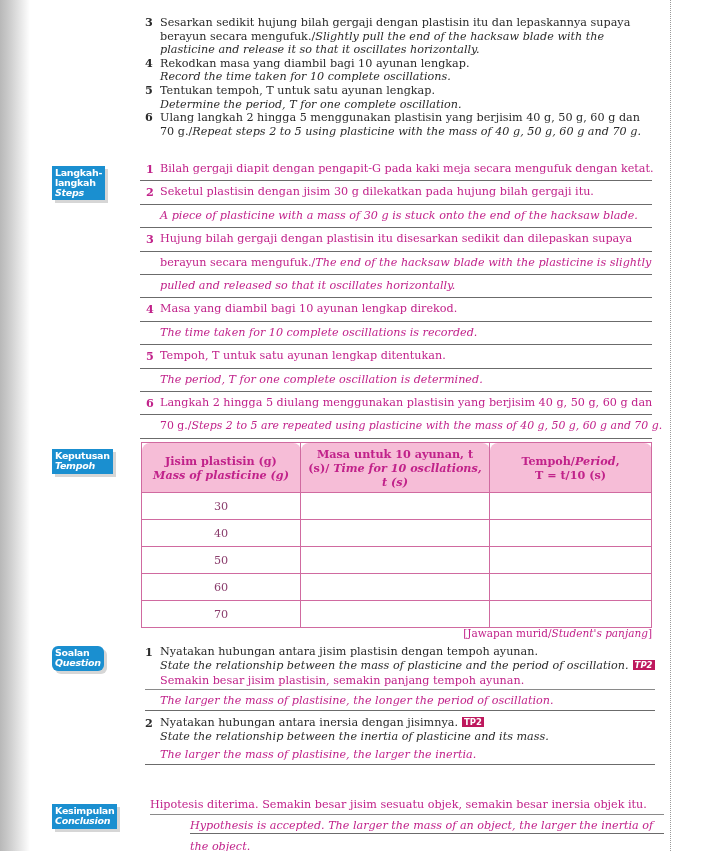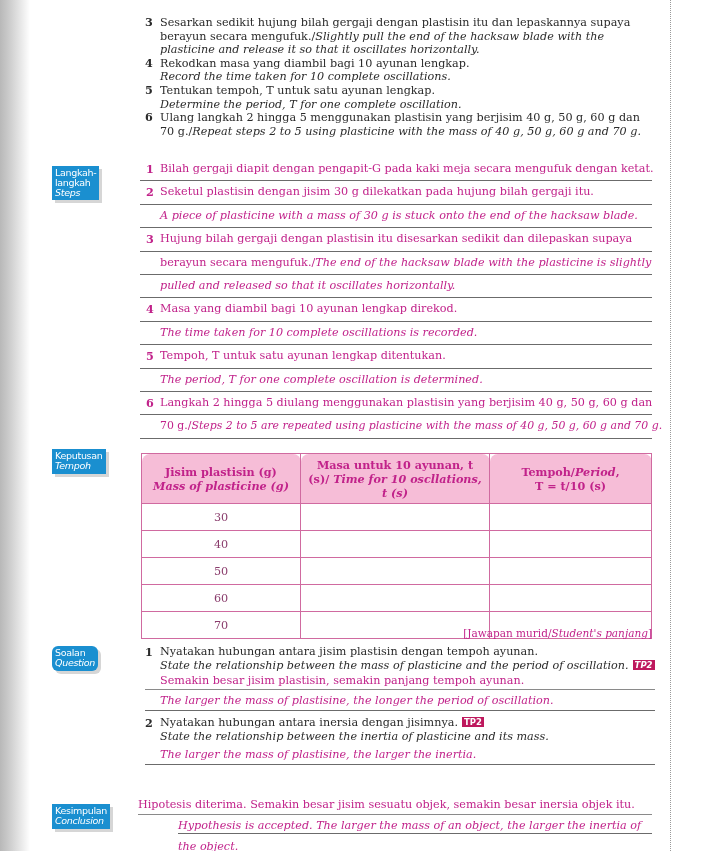--- a/index.html
+++ b/index.html
@@ -21,37 +21,37 @@
 
   
   .intro { position:absolute; left:145px; top:16px; width:510px; font-size:11.2px; line-height:13.6px; }
   .intro .step { position:relative; padding-left:15px; }
   .intro .num { position:absolute; left:0; top:0; font-weight:bold; }
   .intro .it { font-style:italic; }
 
   
   .badge {
     position:absolute; left:52px; background:#1a8fd0; color:#fff;
-    font-family:"DejaVu Sans", "Liberation Sans", sans-serif; font-weight:normal;
+    font-family:"DejaVu Sans", "Liberation Sans", sans-serif; font-weight:bold;
     font-size:9.5px; line-height:9.8px; padding:2px 3px 3px 3px;
     box-shadow:3px 3px 0 #d6d6d6; letter-spacing:-0.3px;
   }
   .badge .en { font-style:italic; }
 
   
   .ruled { position:absolute; left:140px; width:512px; font-size:11.2px; }
   .rline {
     position:relative; height:22.4px; line-height:22px;
     border-bottom:1.3px solid #6b6b6b; color:#c1228a; padding-left:20px; white-space:nowrap;
   }
   .rline .num { position:absolute; left:6px; font-weight:bold; }
   .rline.it { font-style:italic; }
 
   
-  .tbl-wrap { position:absolute; left:141px; top:453px; width:511px; }
+  .tbl-wrap { position:absolute; left:141px; top:442px; width:511px; }
   table { border-collapse:collapse; width:511px; font-size:11.2px; }
   th {
     background:#f6bdd7; color:#c1228a; font-weight:bold; line-height:14px;
     padding:4px 4px 3px 4px; border:1.3px solid #d06aa0; border-radius:8px 8px 0 0;
     height:38px; vertical-align:middle;
   }
   th .it { font-style:italic; }
   td {
     border:1.3px solid #d06aa0; height:24px; text-align:center; color:#c1228a;
   }
@@ -68,21 +68,21 @@
   .q .body { padding-left:15px; }
   .q .it { font-style:italic; }
   .q .ans { color:#c1228a; padding-left:15px; border-bottom:1.3px solid #8a8a8a; height:16px; line-height:15px; }
   .q .ans2 { color:#c1228a; font-style:italic; padding-left:15px; border-bottom:1.3px solid #6b6b6b; height:20px; line-height:22px; }
   .tp {
     display:inline-block; background:#be185d; color:#fff; font-family:"DejaVu Sans", "Liberation Sans", sans-serif;
     font-weight:bold; font-size:8.5px; line-height:10px; padding:0 2px; margin-left:4px; vertical-align:1px;
   }
 
   
-  .concl { position:absolute; left:138px; top:797px; width:514px; font-size:11.2px; color:#c1228a; }
+  .concl { position:absolute; left:150px; top:797px; width:514px; font-size:11.2px; color:#c1228a; }
   .concl .l1 { height:17px; line-height:16px; border-bottom:1.3px solid #8a8a8a; }
   .concl .l2 { height:18px; line-height:21px; border-bottom:1.3px solid #6b6b6b; font-style:italic;margin-left:40px; }
 </style>
 </head>
 <body>
 
 <div class="left-shade"></div>
 <div class="dotted-edge"></div>
 
 <div class="page">

